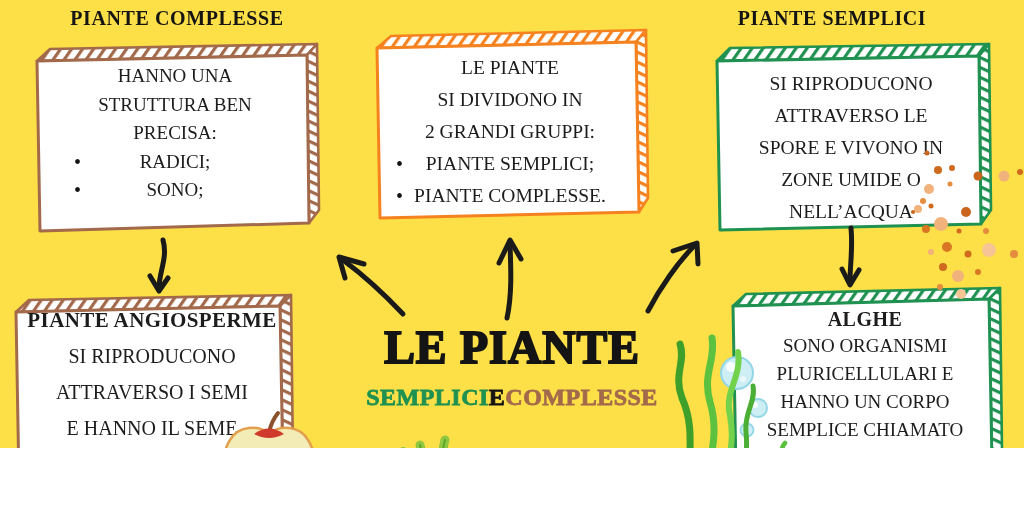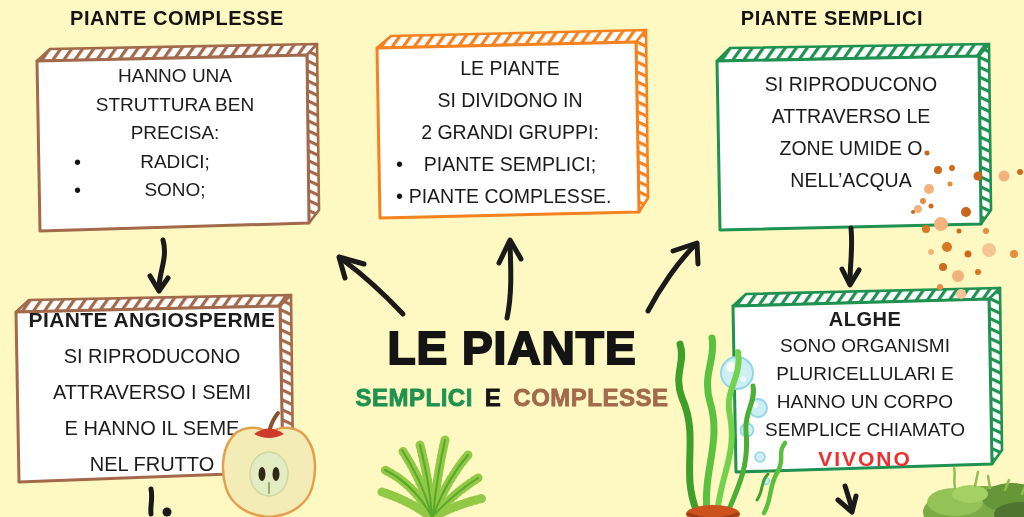--- a/index.html
+++ b/index.html
@@ -1,17 +1,17 @@
 <!DOCTYPE html>
 <html><head>
 <meta charset="utf-8">
 <style>
   html,body{margin:0;padding:0;background:#fff;}
-  .canvas{position:relative;width:1024px;height:517px;overflow:hidden;background:#fef9c3;
-          font-family:Liberation Sans, sans-serif;color:#1c1c1c;}
+  .canvas{position:relative;width:1024px;height:448px;overflow:hidden;background:#fde047;
+          font-family:Liberation Serif, serif;color:#1c1c1c;}
   .node-header{position:absolute;text-align:center;font-weight:700;font-size:20px;
                letter-spacing:.6px;z-index:2;color:#141414;}
   .box{position:absolute;z-index:1;}
   .frame{position:absolute;left:0;top:0;width:100%;height:100%;}
   .box-content{position:absolute;left:14px;right:18px;top:0;bottom:8px;z-index:2;
                display:flex;flex-direction:column;align-items:flex-end;text-align:center;}
   .line{width:100%;}
   .brow{position:relative;width:100%;}
   .dot{position:absolute;top:0;font-size:20px;color:#141414;}
   .dot::before{content:"\2022";}
@@ -31,21 +31,21 @@
   .b4 .hdr{font-weight:700;font-size:21px;letter-spacing:.4px;line-height:36px;}
   .b5 .box-content{padding-top:22px;font-size:19px;}
   .b5 .line{line-height:28px;}
   .b5 .hdr{font-weight:700;font-size:20px;line-height:26px;letter-spacing:.5px;}
   .b5 .tallo{color:#ee2f2f;font-weight:700;font-size:21px;line-height:30px;letter-spacing:2px;}
 
   .center-title{position:absolute;left:332px;top:322px;width:360px;text-align:center;z-index:2;}
   .main-title{font-size:46px;font-weight:700;color:#141414;letter-spacing:1px;
               -webkit-text-stroke:2px #141414;line-height:1.15;}
   .sub-title{margin-top:9px;font-size:24px;font-weight:700;letter-spacing:.5px;
-             display:flex;justify-content:center;gap:12px;-webkit-text-stroke:.8px currentColor;}
+             display:flex;justify-content:center;-webkit-text-stroke:.8px currentColor;}
   .w-green{color:#1f9150;}
   .w-ink{color:#141414;}
   .w-brown{color:#a2694b;}
 
   .overlay{position:absolute;left:0;top:0;z-index:5;pointer-events:none;}
   .stroke-ink{stroke:#1a1a1a;stroke-width:5;fill:none;stroke-linecap:round;stroke-linejoin:round;}
 </style>
 </head>
 <body>
 
@@ -128,20 +128,21 @@
             <rect width="3.2" height="9" fill="#1f9150"></rect>
           </pattern>
       </defs>
       <path d="M5,21 L267,16 L277,4 L18,8 Z" fill="url(#hg3a)" stroke="#1f9150" stroke-width="2.6" stroke-linejoin="round"></path>
       <path d="M267,16 L277,4 L279,170 L269,184 Z" fill="url(#hg3b)" stroke="#1f9150" stroke-width="2.6" stroke-linejoin="round"></path>
       <path d="M5,21 L267,16 L269,184 L8,190 Z" fill="#ffffff" stroke="#1f9150" stroke-width="3" stroke-linejoin="round"></path>
     </svg>
     <div class="box-content">
       <div class="line">SI RIPRODUCONO</div>
       <div class="line">ATTRAVERSO LE</div>
+      <div class="line">SPORE E VIVONO IN</div>
       <div class="line">ZONE UMIDE O</div>
       <div class="line">NELL’ACQUA</div>
     </div>
   </div>
 
   <div class="box b4" style="left:12px;top:292px;width:284px;height:194px">
     <svg class="frame" viewBox="0 0 284 194">
       <defs>
         <pattern id="hb4a" width="9" height="9" patternUnits="userSpaceOnUse" patternTransform="rotate(35)">
           <rect width="9" height="9" fill="#fff"></rect>

